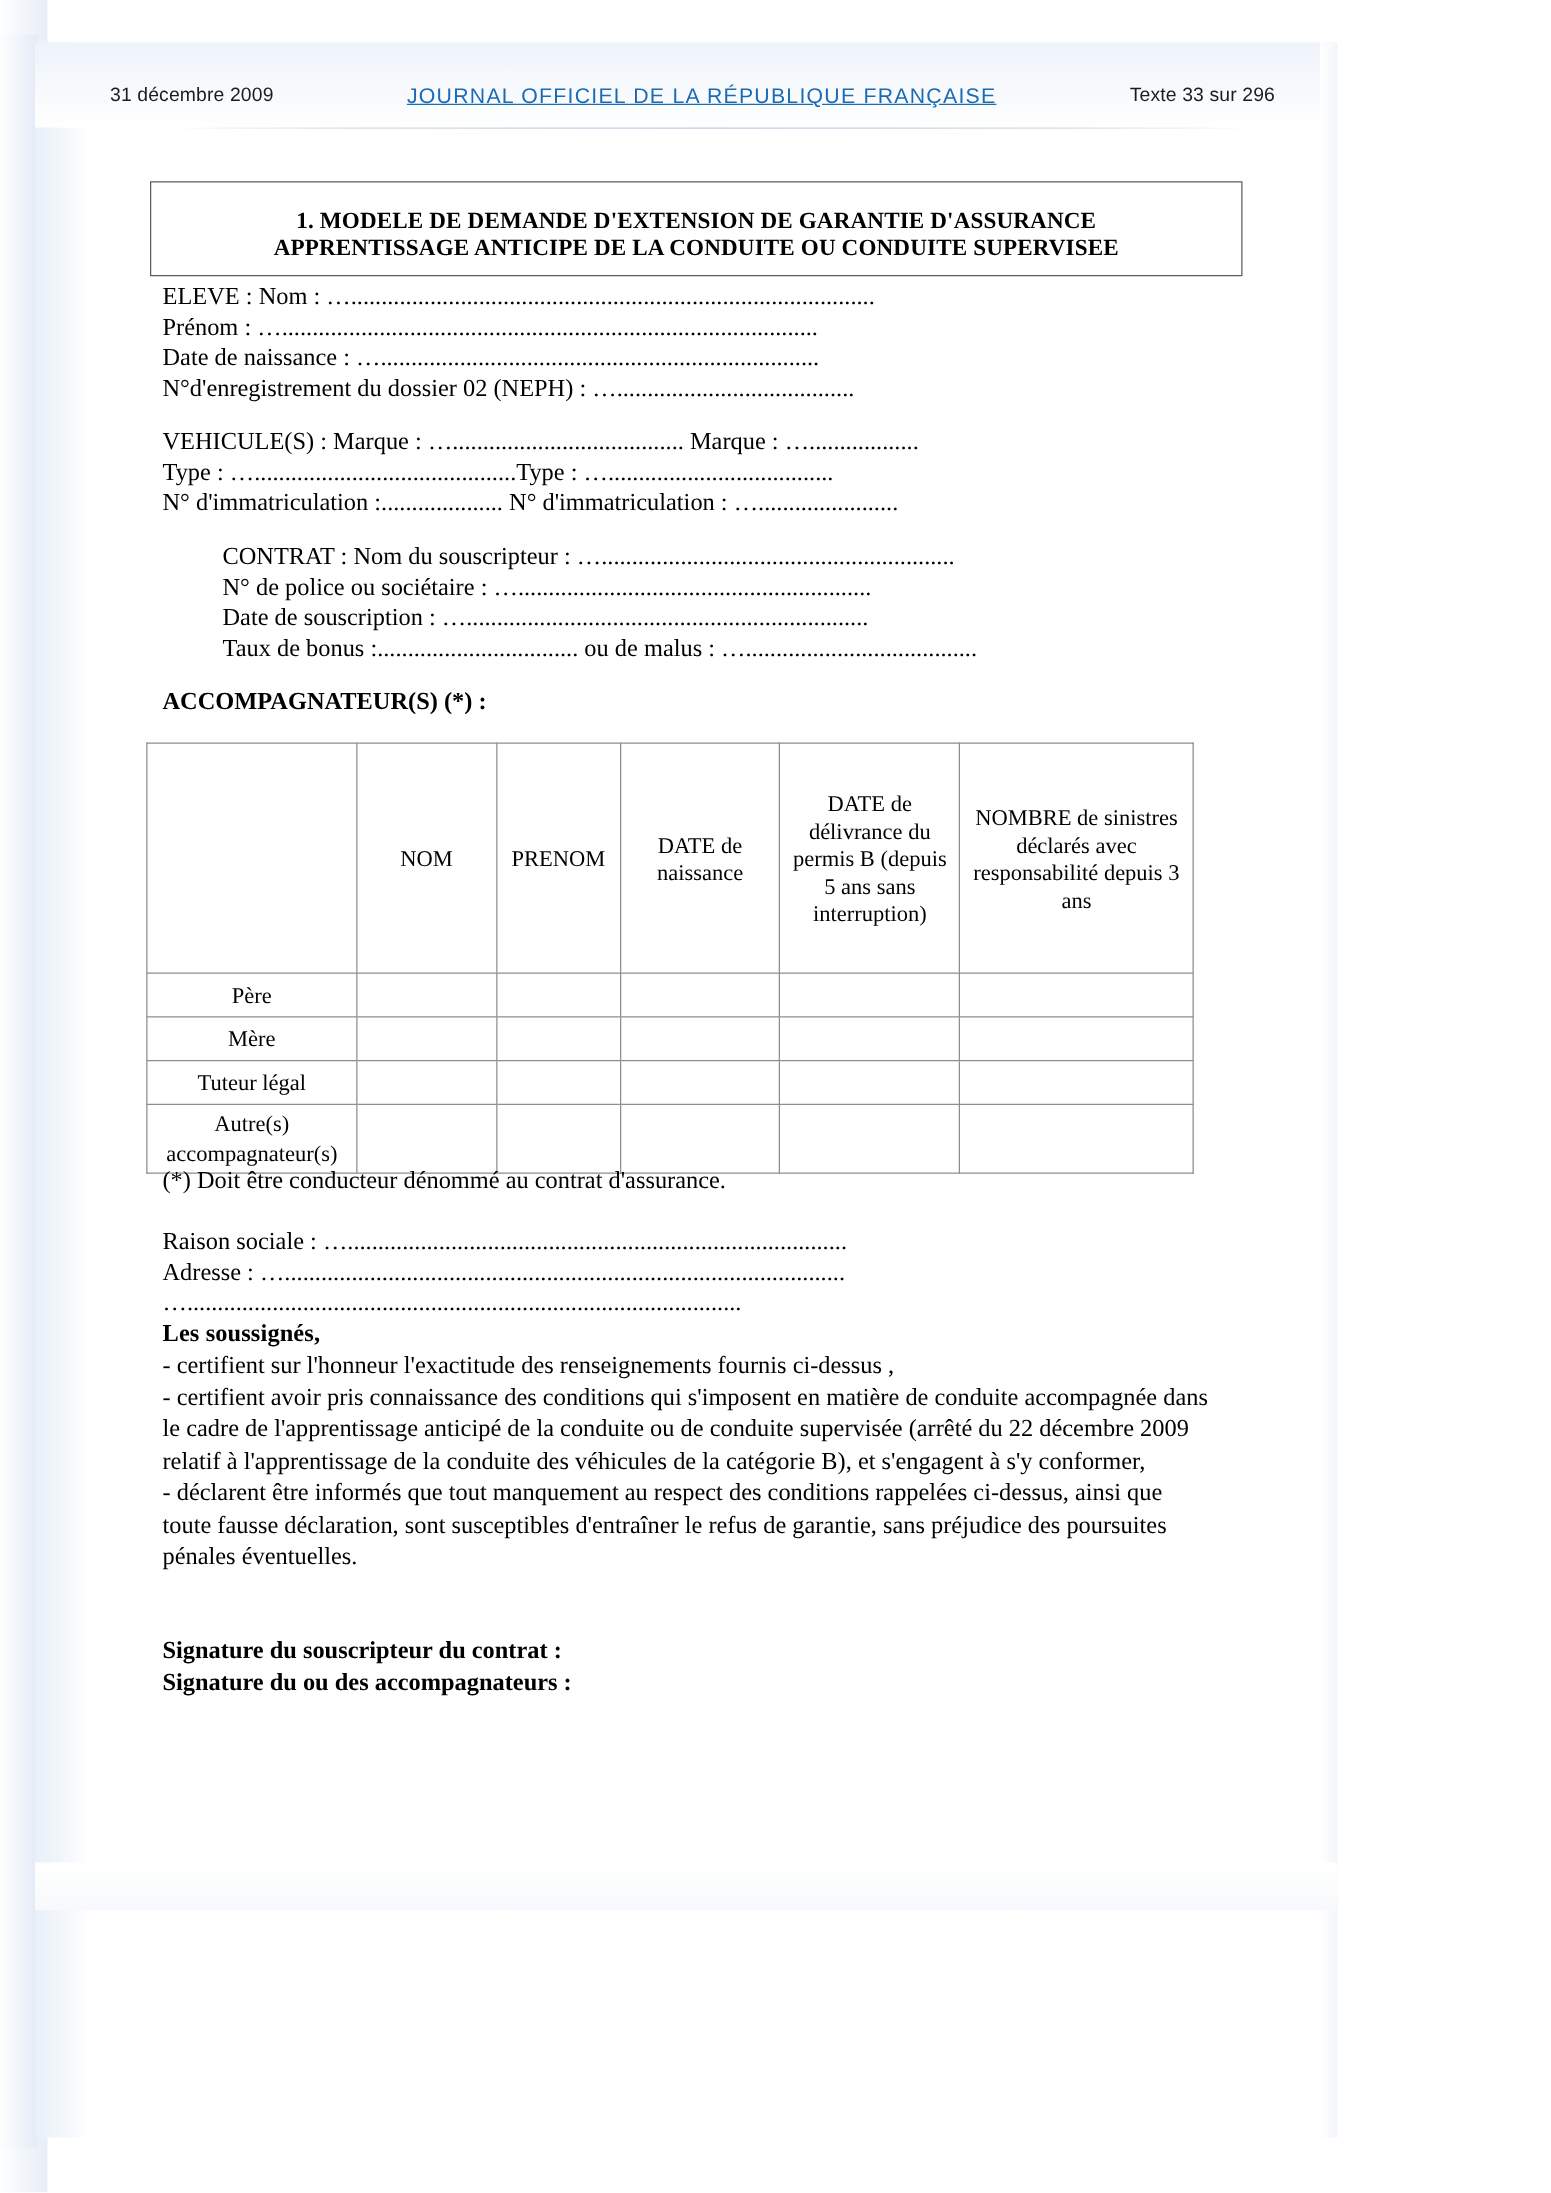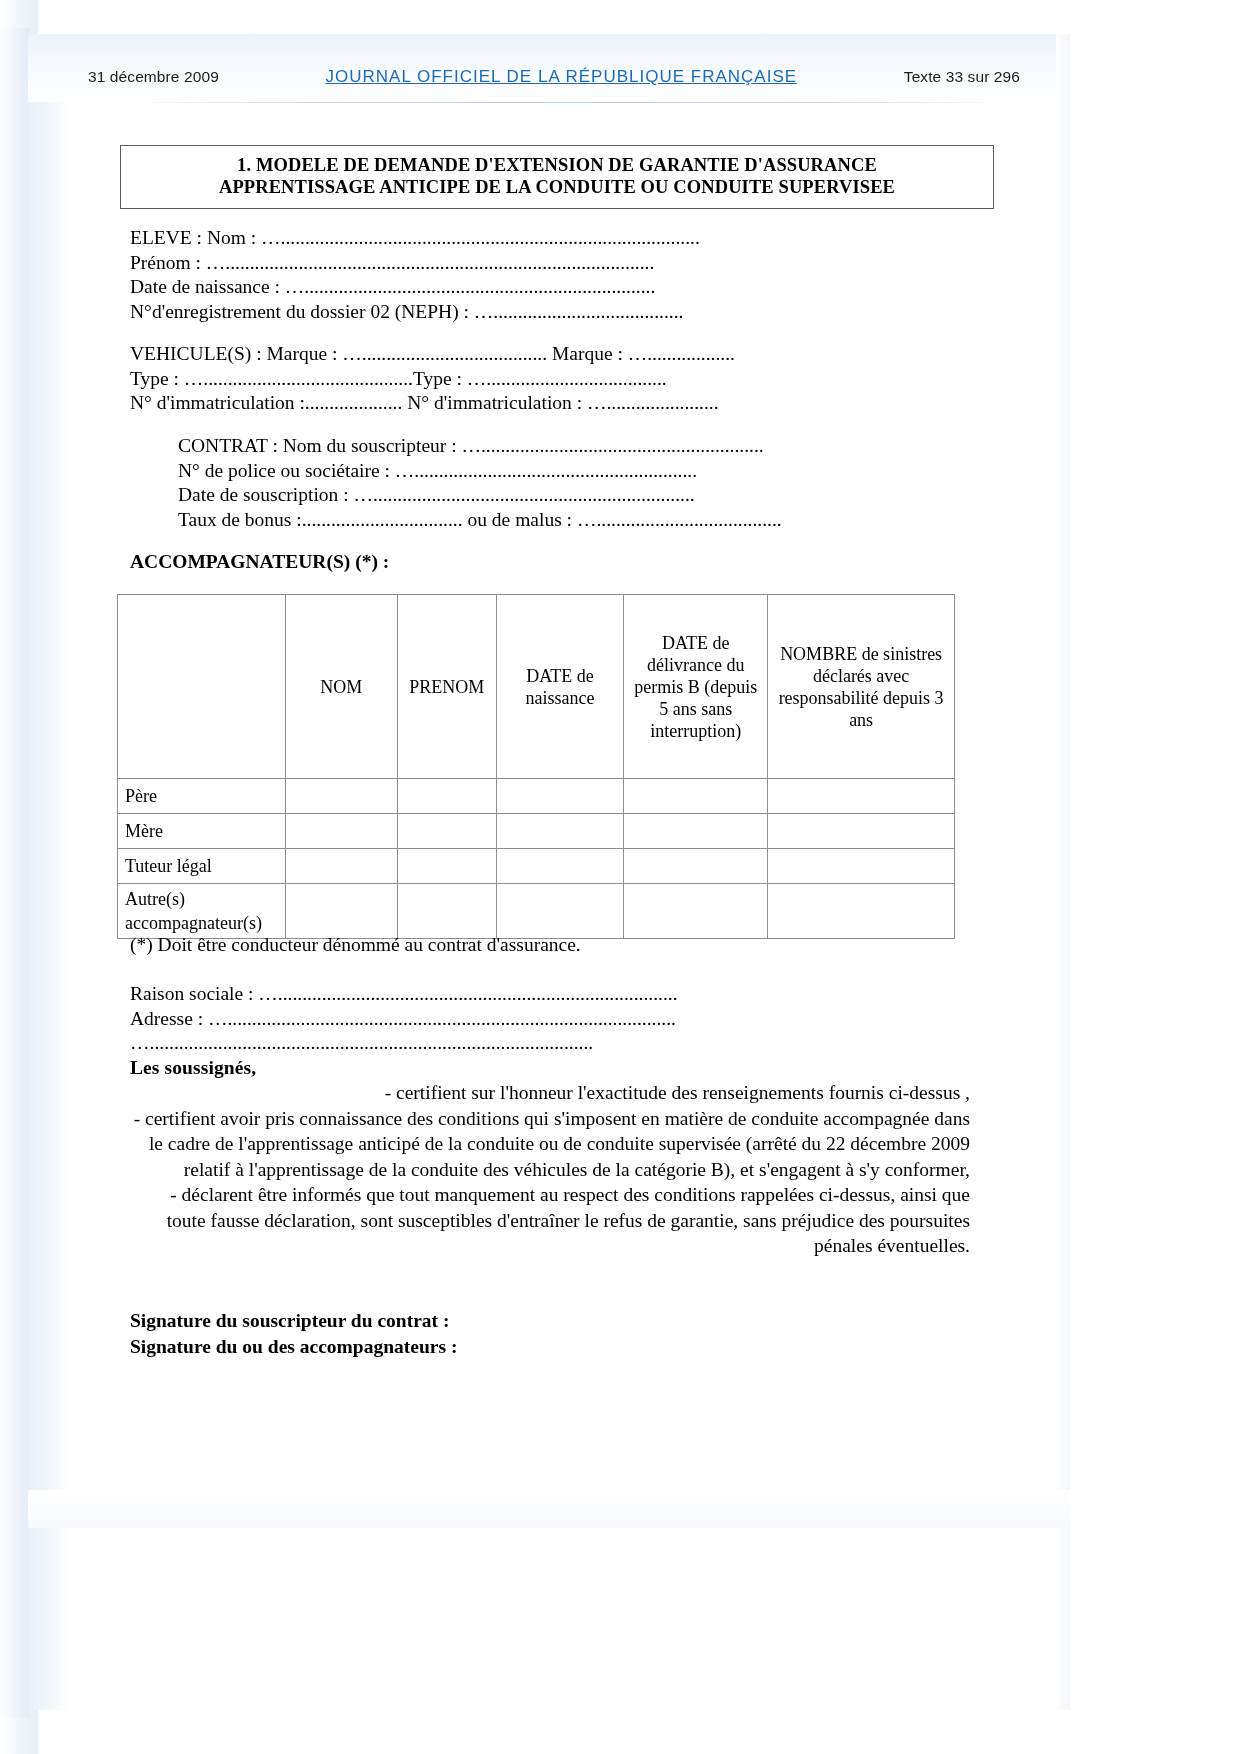--- a/index.html
+++ b/index.html
@@ -88,21 +88,21 @@
     width: 880px; height: 1px;
     background: linear-gradient(to right, #ffffff 0%, #cfdcea 18%, #b9cde3 50%, #cfdcea 82%, #ffffff 100%);
   }
 
   
   .title-box {
     position: absolute;
     left: 120px; top: 145px;
     width: 874px;
     border: 1px solid #5c5c5c;
-    padding: 8px 10px 10px 10px;
+    padding: 20px 10px 10px 10px;
     text-align: center;
   }
   .title-line {
     font-family: "Liberation Serif", serif;
     font-weight: bold;
     font-size: 18.5px;
     line-height: 22px;
     color: #000;
     letter-spacing: 0.1px;
   }
@@ -148,21 +148,21 @@
   .acc-table .col-label  { width: 168px; }
   .acc-table .col-nom    { width: 112px; }
   .acc-table .col-prenom { width: 99px; }
   .acc-table .col-dnais  { width: 128px; }
   .acc-table .col-dperm  { width: 144px; }
   .acc-table .col-nomb   { width: 187px; }
 
   .acc-table tbody td {
     height: 35px;
     padding: 3px 7px;
-    text-align: left;
+    text-align: center;
   }
   .acc-table tbody tr.tall td { height: 53px; }
   .acc-table tbody td.cellfill { padding: 0; }
   .rowlabel { white-space: pre-line; line-height: 24px; }
 
   
   .footnote {
     position: absolute;
     left: 130px; top: 934px;
     font-size: 19.5px;
@@ -179,21 +179,21 @@
     color: #000;
   }
   .lower .head {
     font-weight: bold;
     letter-spacing: 0.1px;
   }
   .para {
     margin-top: 0;
     font-size: 19.5px;
     line-height: 25.5px;
-    text-align: right;
+    text-align: left;
     width: 840px;
   }
 
   .sign-block {
     position: absolute;
     left: 130px; top: 1308px;
     font-size: 19.5px;
     line-height: 26px;
     font-weight: bold;
     color: #000;

